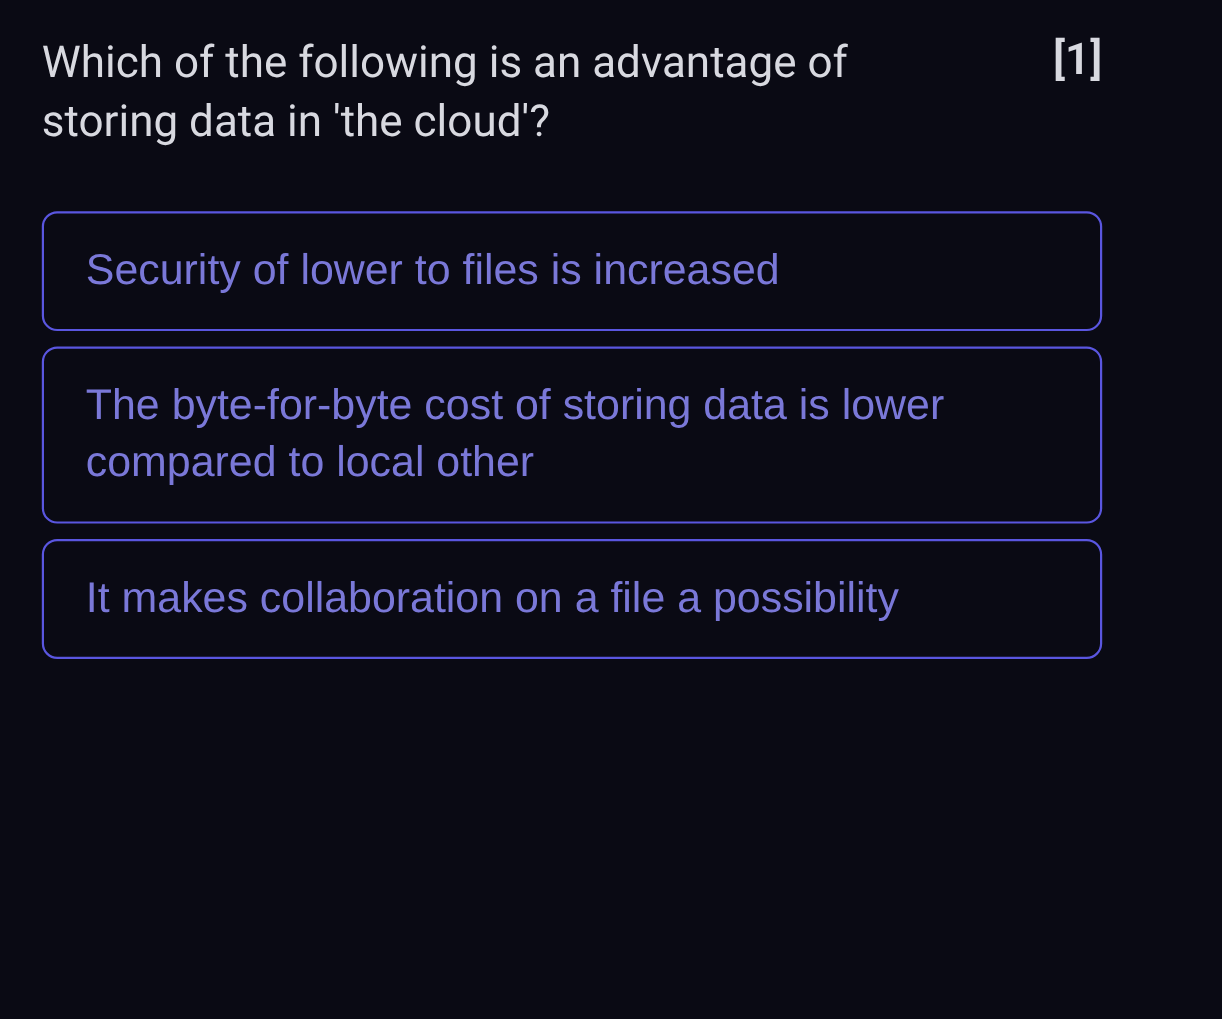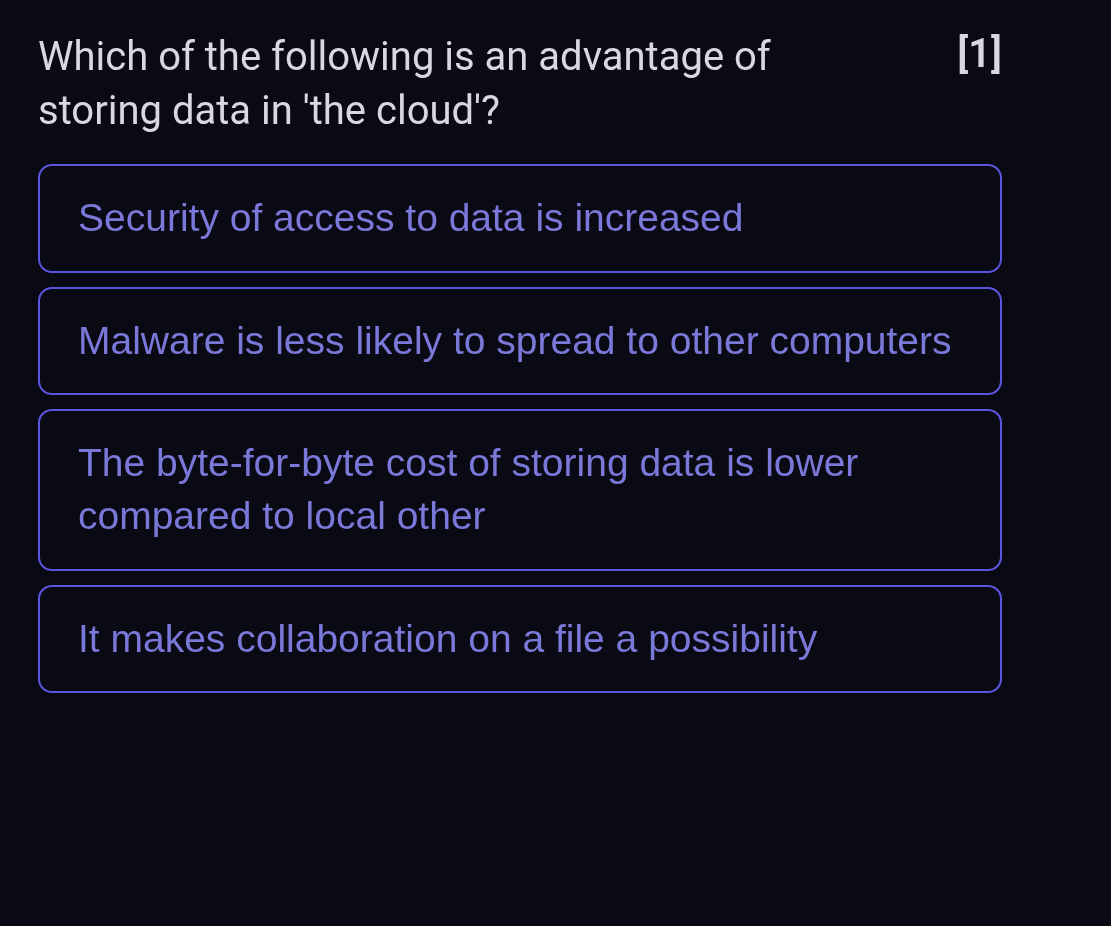--- a/index.html
+++ b/index.html
@@ -16,21 +16,21 @@
       overflow: hidden;
     }
     .container {
       width: 1040px;
       padding: 30px 38px 30px 38px;
     }
     .question-header {
       display: flex;
       justify-content: space-between;
       align-items: flex-start;
-      margin-bottom: 26px;
+      margin-bottom: 54px;
     }
     .question-text {
       color: #d8d9e0;
       font-size: 40px;
       line-height: 1.35;
       font-weight: 400;
       max-width: 850px;
     }
     .points-badge {
       color: #d8d9e0;
@@ -65,24 +65,21 @@
 
 <div class="container">
   <div class="question-header">
     <div class="question-text">
         <div>Which of the following is an advantage of storing data in 'the cloud'?</div>
       </div>
     <div class="points-badge">[1]</div>
   </div>
   <div class="options">
     <button class="option">
-      <span class="option-text">Security of access to data is increased</span>
-    </button>
-    <button class="option">
-      <span class="option-text">Malware is less likely to spread to other computers</span>
+      <span class="option-text">Security of lower to files is increased</span>
     </button>
     <button class="option">
       <span class="option-text">The byte-for-byte cost of storing data is lower compared to local other</span>
     </button>
     <button class="option">
       <span class="option-text">It makes collaboration on a file a possibility</span>
     </button>
   </div>
 </div>
 

